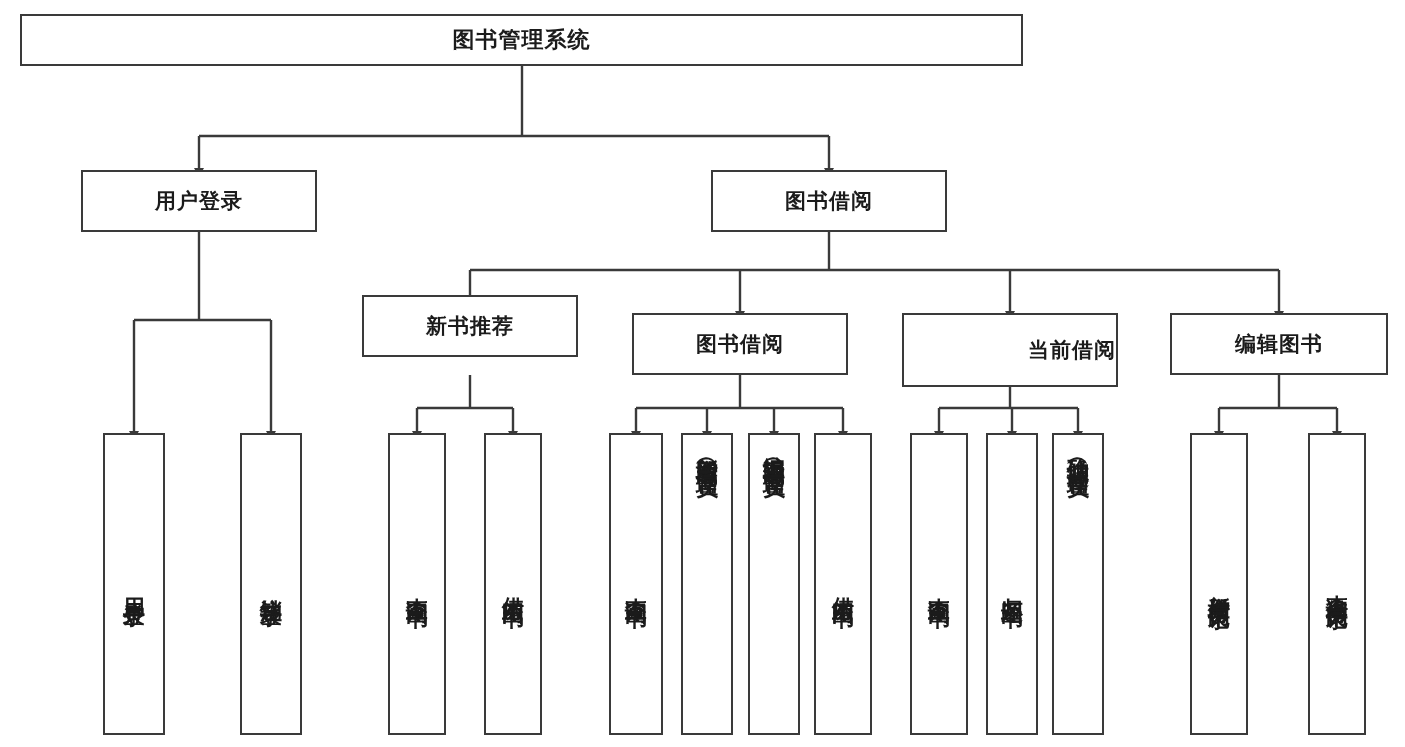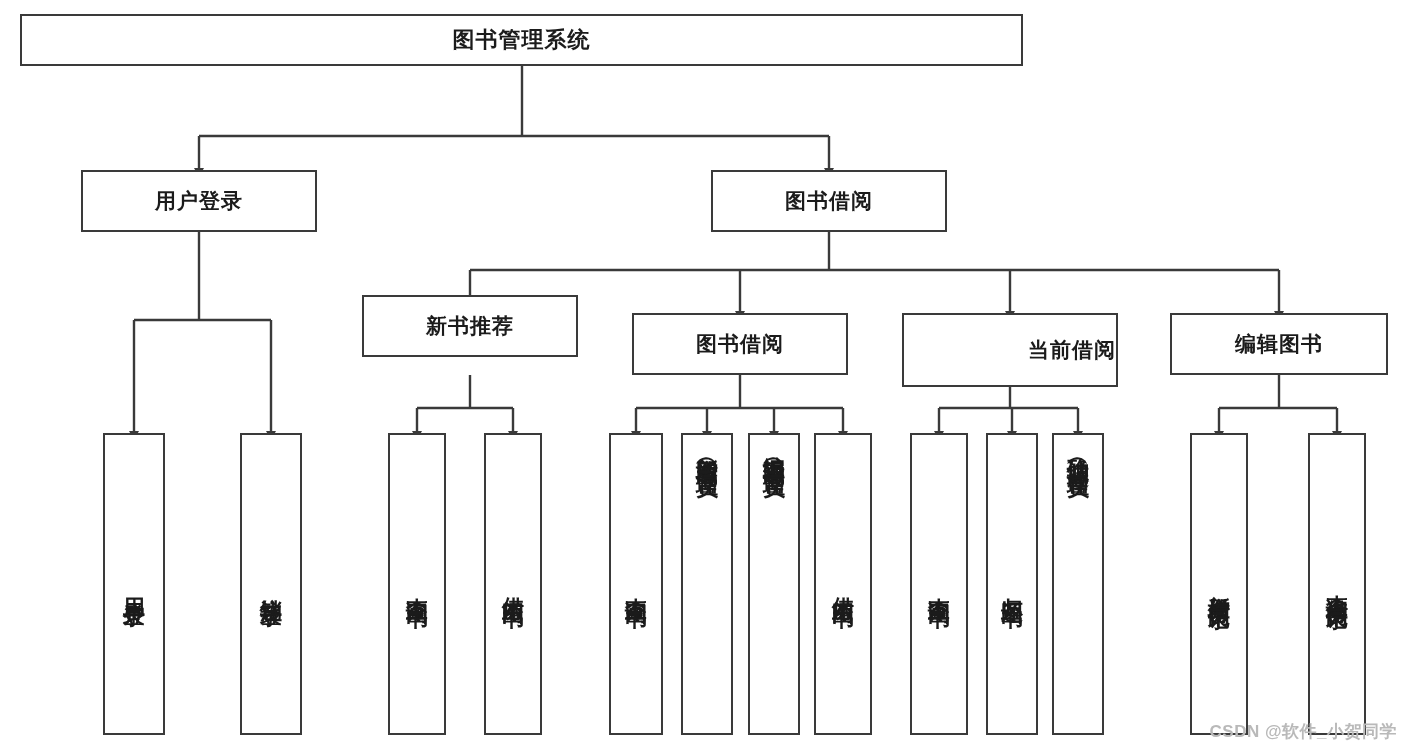--- a/index.html
+++ b/index.html
@@ -183,14 +183,13 @@
         <span class="label">确认归还（管理员）</span>
       </div>
       <div class="node v mid" style="left: 1190px; top: 433px; width: 58px; height: 302px;">
         <span class="label">新增借阅记录</span>
       </div>
       <div class="node v mid" style="left: 1308px; top: 433px; width: 58px; height: 302px;">
         <span class="label">查询借阅记录</span>
       </div>
     </div>
 
-  <div id="watermark">CSDN @软件_小贺同学</div>
 </div>
 
 </body></html>

